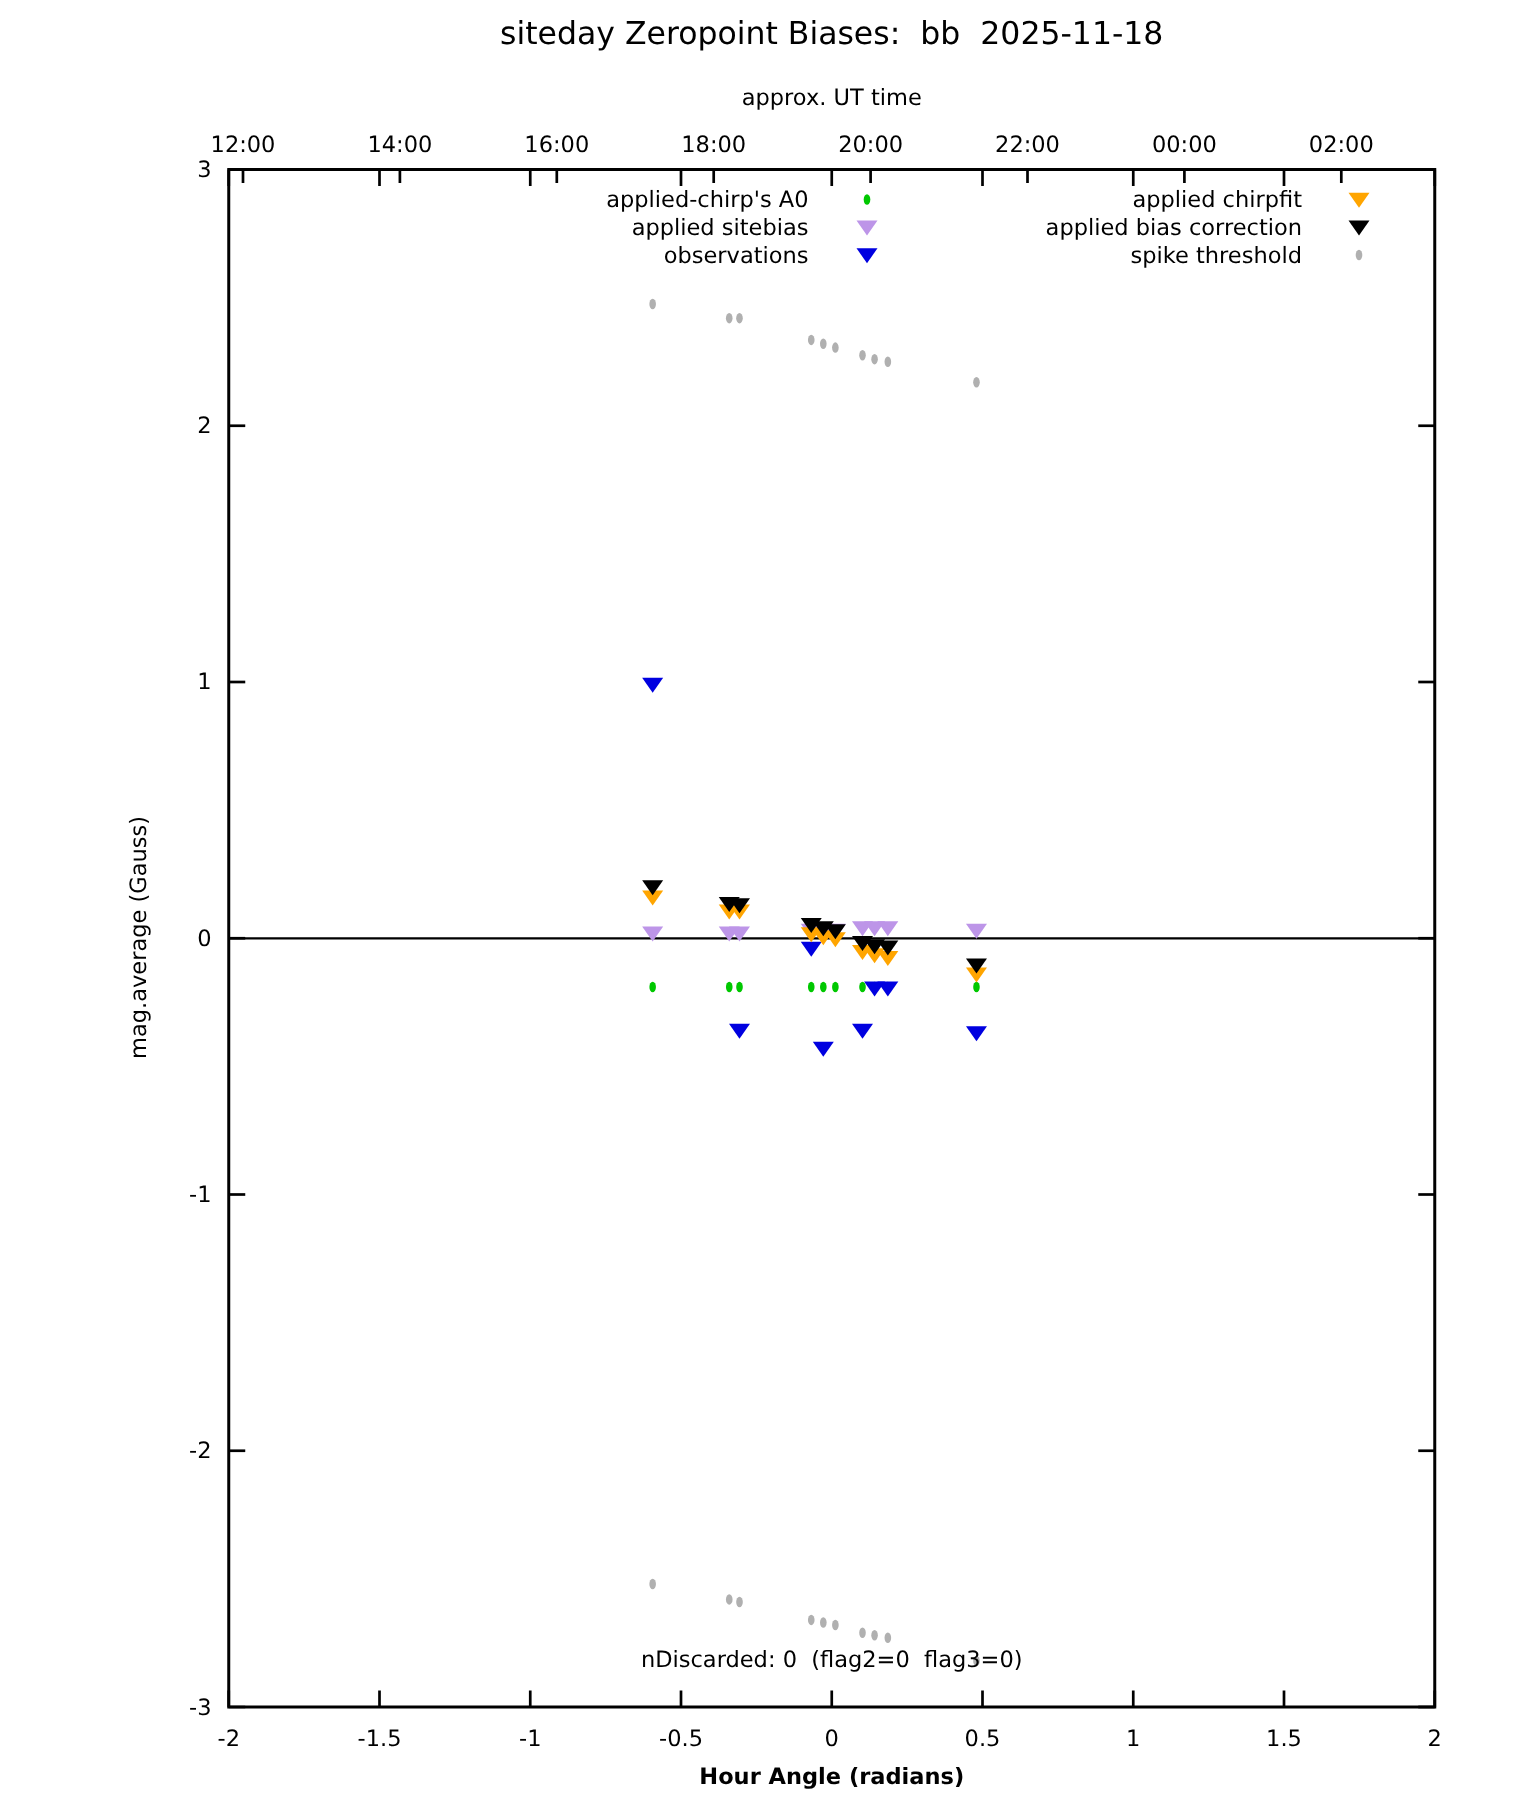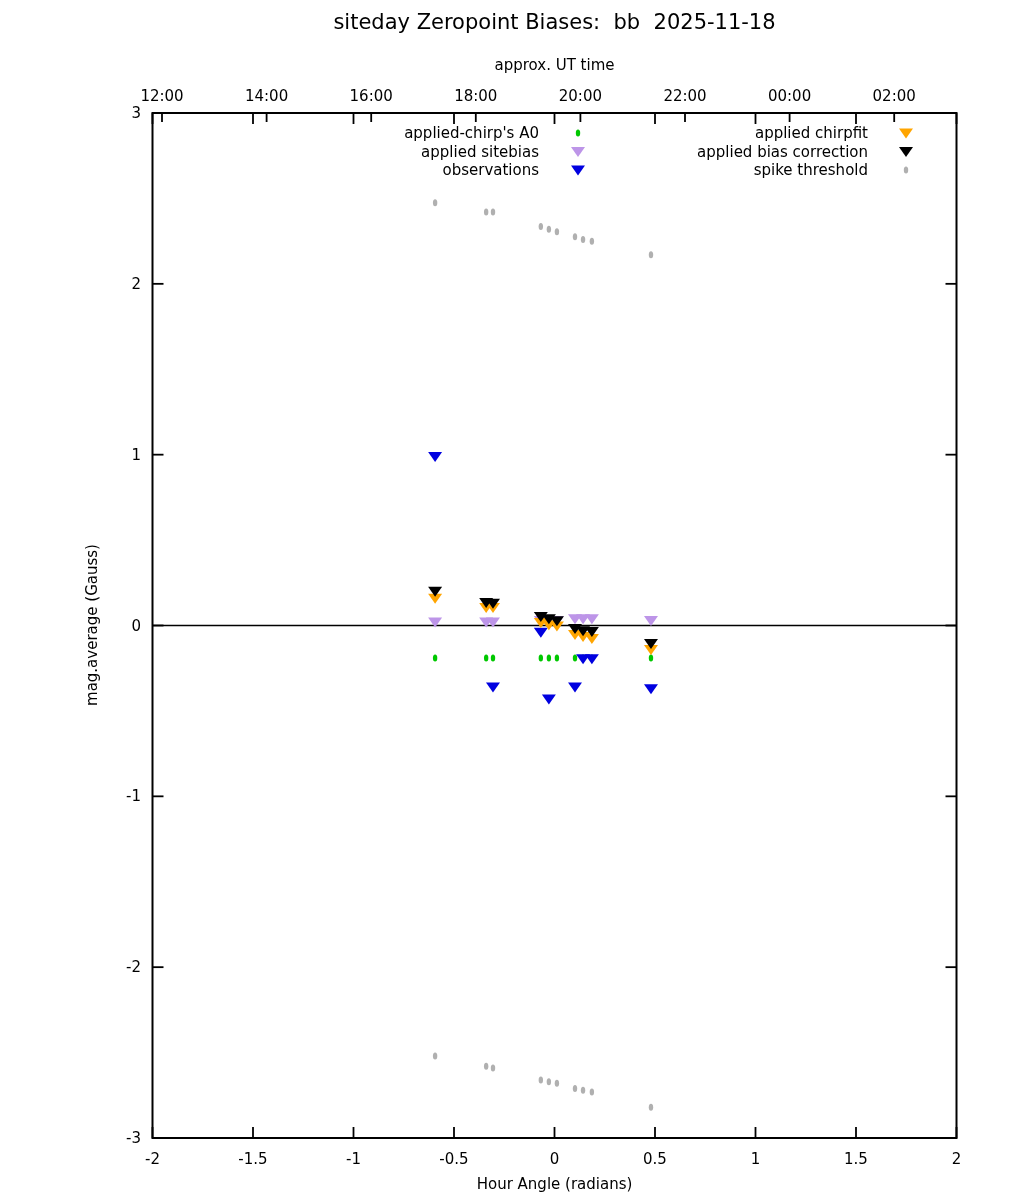--- a/index.html
+++ b/index.html
@@ -3,21 +3,21 @@
 <meta charset="utf-8">
 <style>
   html,body{margin:0;padding:0;background:#ffffff;}
   #canvas{
     position:relative;width:1024px;height:1200px;background:#ffffff;
     font-family:"DejaVu Sans",sans-serif;color:#000;overflow:hidden;border-radius:29px;
   }
   .ctr{position:absolute;left:152px;width:805px;text-align:center;white-space:pre;}
   #title{top:10px;font-size:21px;}
   #x2label{top:56px;font-size:15px;}
-  #xlabel{top:1175px;font-size:15px;}
+  #xlabel{top:1175px;font-size:15px;font-weight:bold;}
   #nobs{top:1077px;font-size:15px;}
   #ndisc{top:1097px;font-size:15px;}
   svg{position:absolute;left:0;top:0;}
 </style>
 </head>
 <body>
 
 <div id="canvas">
   <div id="title" class="ctr">siteday Zeropoint Biases:  bb  2025-11-18</div>
   <div id="x2label" class="ctr">approx. UT time</div>
@@ -163,14 +163,15 @@
       <path d="M 571 147 L 585 147 L 578 157 Z" fill="#bd95e8" stroke="none"></path>
       <text x="539" y="175" text-anchor="end" font-size="15" font-family="&quot;DejaVu Sans&quot;, sans-serif" fill="#000">observations</text>
       <path d="M 571 165.5 L 585 165.5 L 578 175.5 Z" fill="#0000e0" stroke="none"></path>
       <text x="868" y="138" text-anchor="end" font-size="15" font-family="&quot;DejaVu Sans&quot;, sans-serif" fill="#000">applied chirpfit</text>
       <path d="M 899 128.5 L 913 128.5 L 906 138.5 Z" fill="#ffa500" stroke="none"></path>
       <text x="868" y="156.5" text-anchor="end" font-size="15" font-family="&quot;DejaVu Sans&quot;, sans-serif" fill="#000">applied bias correction</text>
       <path d="M 899 147 L 913 147 L 906 157 Z" fill="#000000" stroke="none"></path>
       <text x="868" y="175" text-anchor="end" font-size="15" font-family="&quot;DejaVu Sans&quot;, sans-serif" fill="#000">spike threshold</text>
       <ellipse cx="906" cy="170" rx="2.2" ry="3.5" fill="#b0b0b0" stroke="none"></ellipse>
     </svg>
+  <div id="ndisc" class="ctr">nDiscarded: 0  (flag2=0  flag3=0)</div>
   <div id="xlabel" class="ctr">Hour Angle (radians)</div>
 </div>
 
 </body></html>

